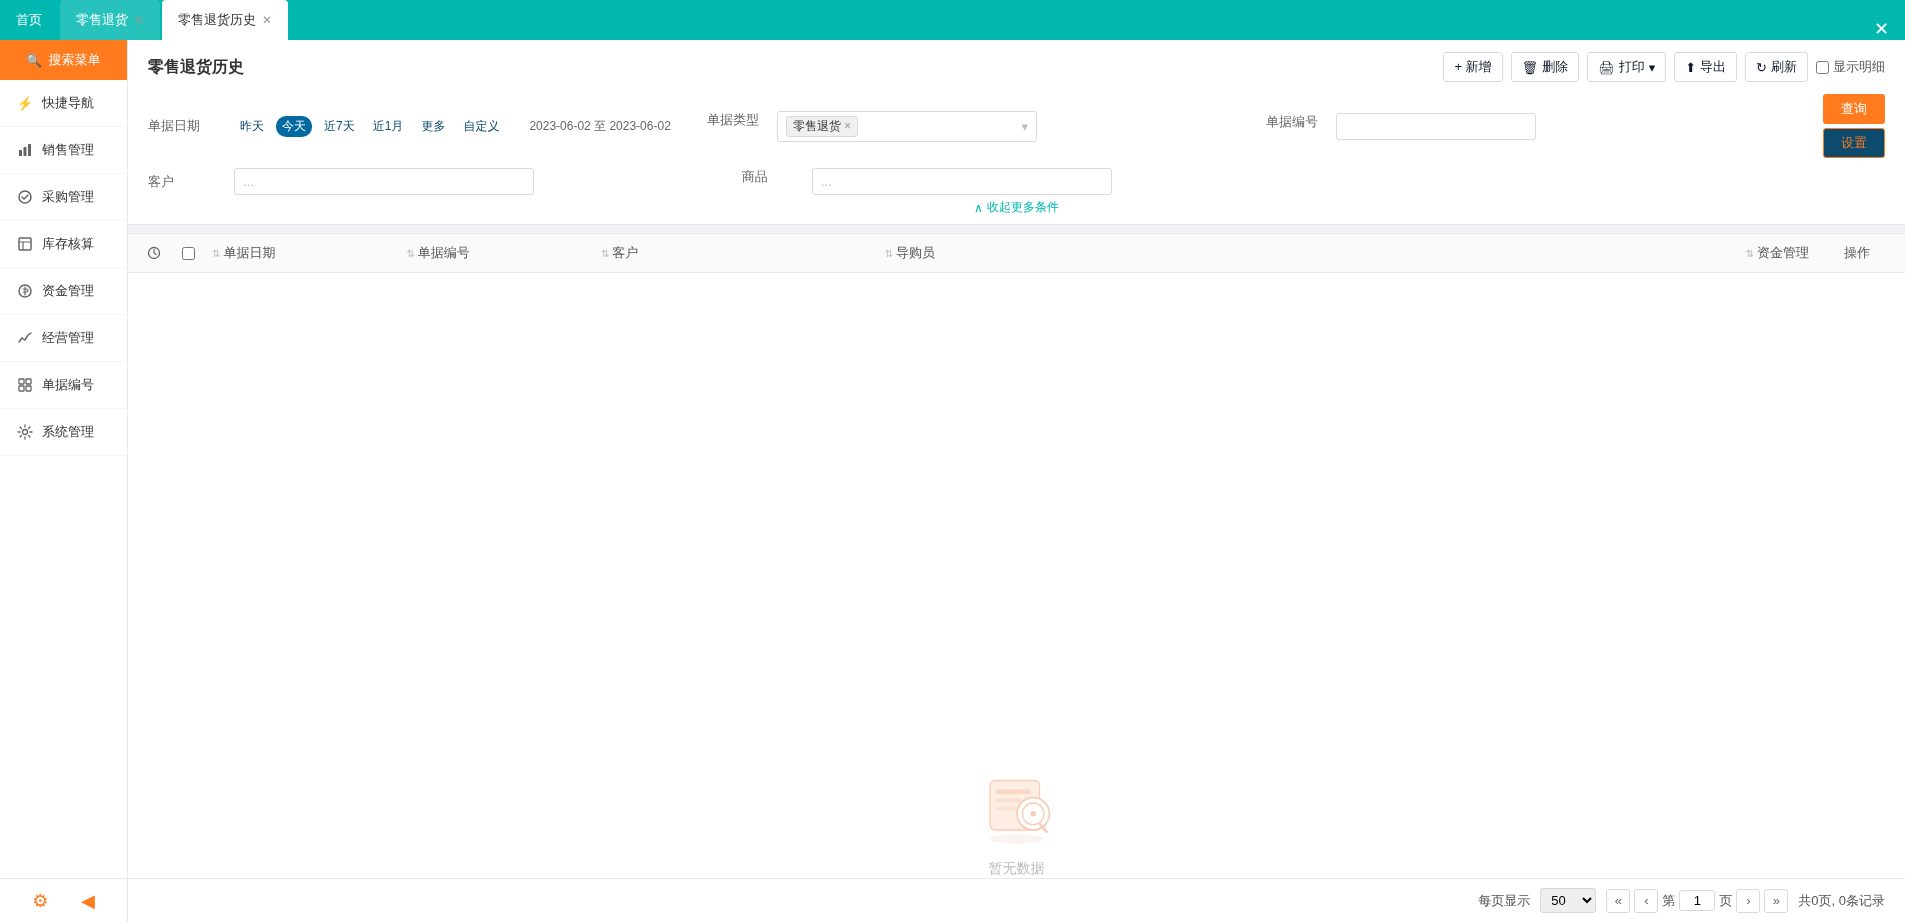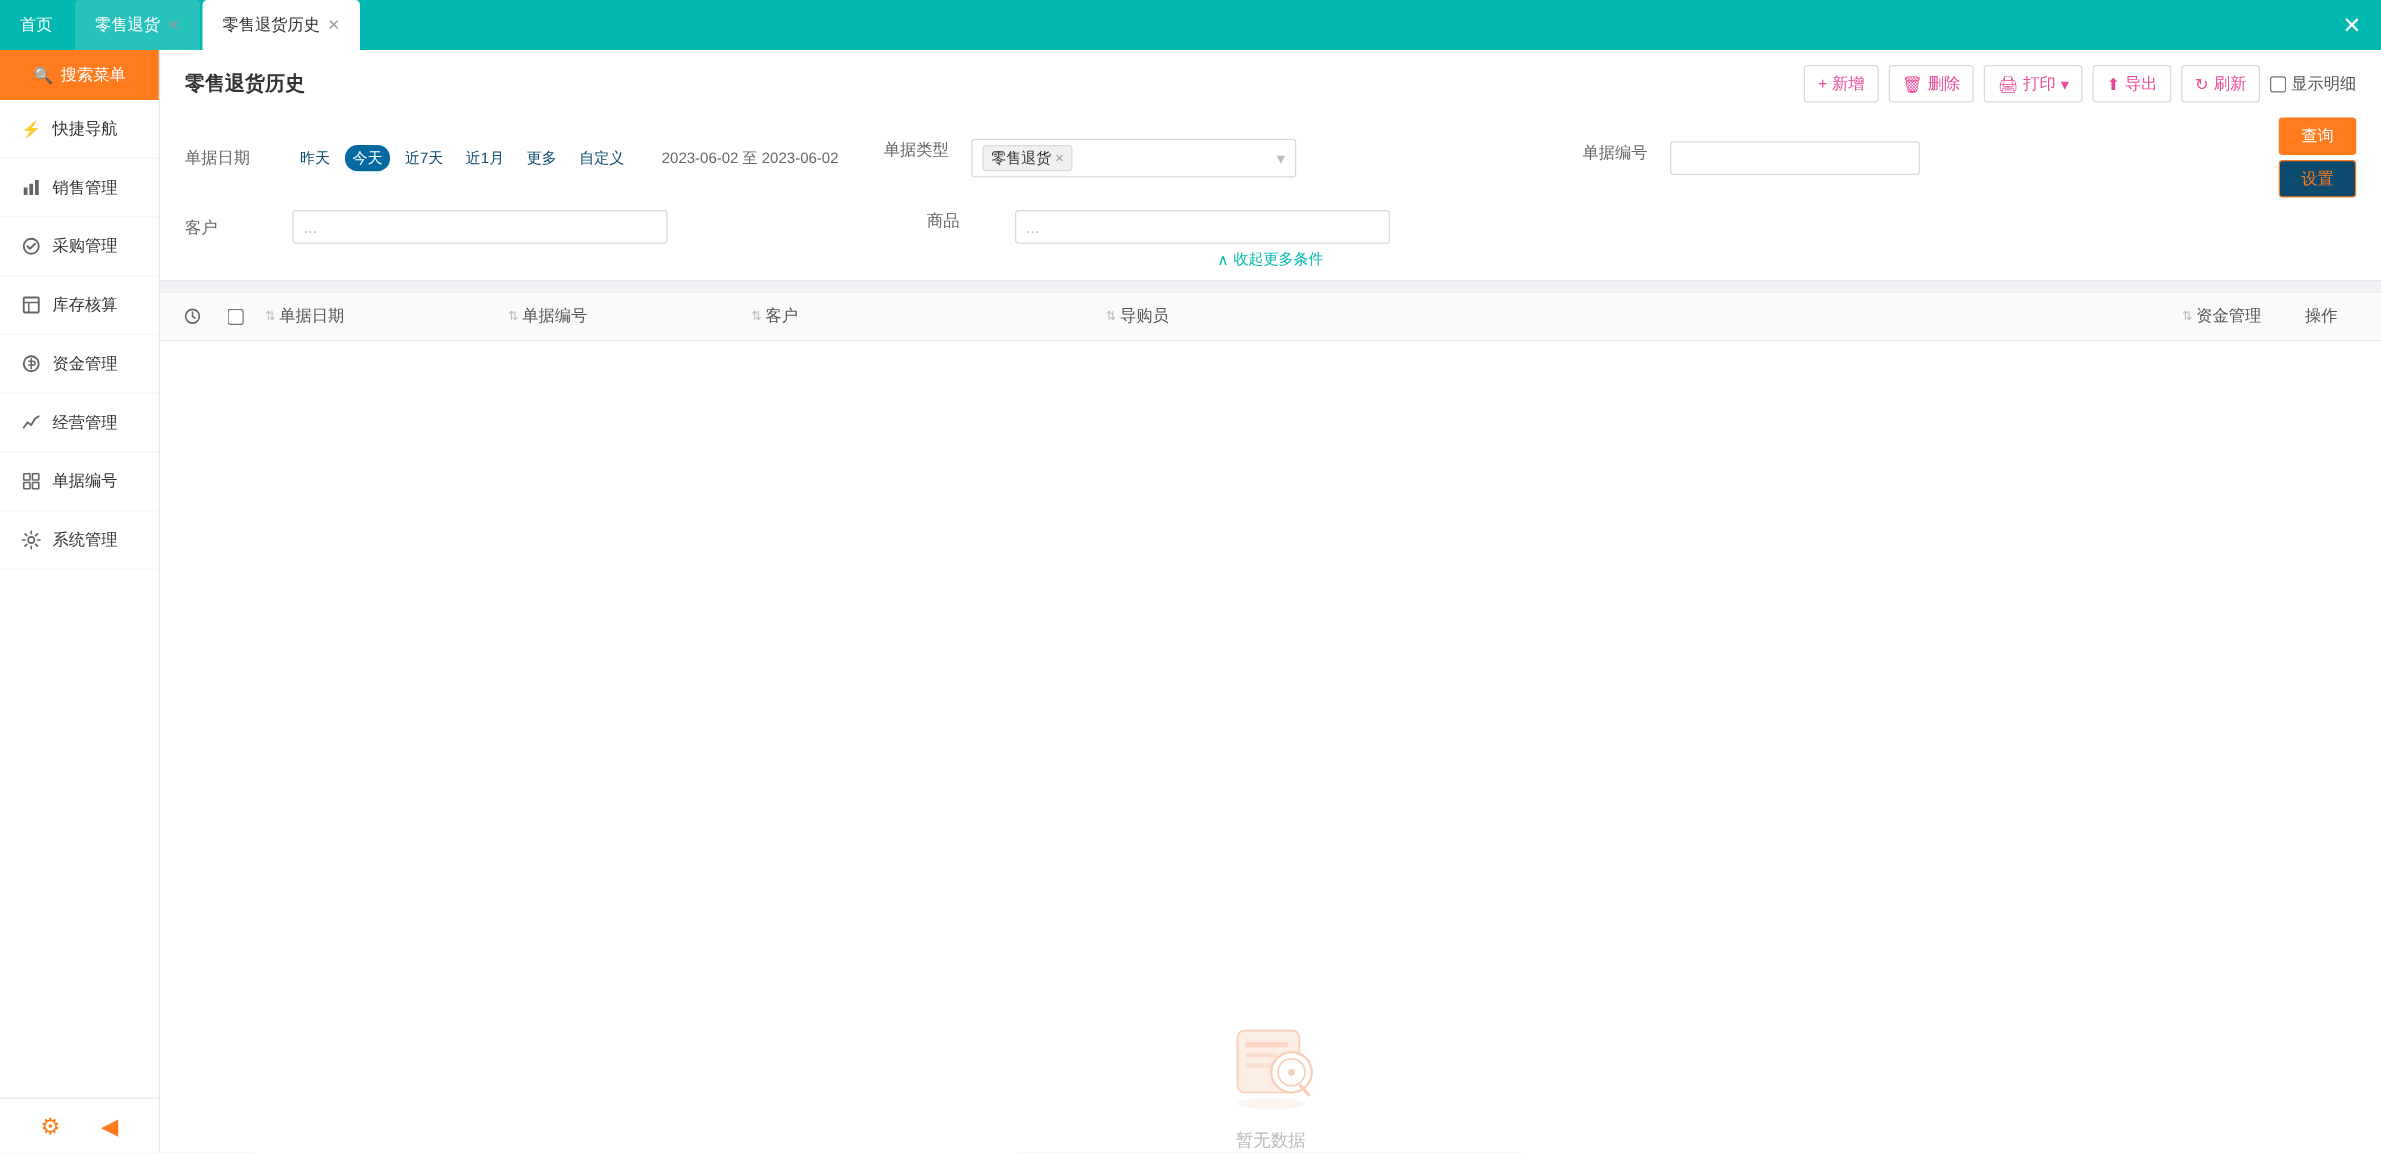--- a/index.html
+++ b/index.html
@@ -3,21 +3,21 @@
   <meta charset="utf-8">
   <style>
     * { box-sizing: border-box; margin: 0; padding: 0; }
     body { font-family: 'Microsoft YaHei', Arial, sans-serif; font-size: 13px; color: #333; background: #f0f2f5; overflow: hidden; }
 
     
     .top-bar {
       height: 40px;
       background: #00b8b0;
       display: flex;
-      align-items: center;
+      align-items: flex-end;
       padding: 0 0 0 0;
     }
     .top-bar-tabs {
       display: flex;
       align-items: center;
       flex: 1;
       height: 100%;
     }
     .tab-item {
       height: 100%;
@@ -150,21 +150,21 @@
     .toolbar-btn {
       display: flex;
       align-items: center;
       gap: 4px;
       padding: 5px 10px;
       border: 1px solid #d9d9d9;
       border-radius: 3px;
       background: #fff;
       cursor: pointer;
       font-size: 13px;
-      color: #ec4899;
+      color: #0f172a;
     }
     .btn-query {
       background: #ff7b1e;
       color: #fff;
       border: none;
       padding: 6px 18px;
       border-radius: 3px;
       cursor: pointer;
       font-size: 13px;
       font-family: Liberation Serif, serif;
@@ -643,15 +643,33 @@
           <rect x="27" y="54" width="32" height="4" rx="2" fill="#f5b89a" opacity="0.4"></rect>
           <circle cx="68" cy="62" r="18" fill="#fff" stroke="#f5b89a" stroke-width="2"></circle>
           <circle cx="68" cy="62" r="12" stroke="#f5b89a" stroke-width="1.5" fill="none"></circle>
           <line x1="76" y1="74" x2="83" y2="82" stroke="#f5b89a" stroke-width="3" stroke-linecap="round"></line>
           <circle cx="68" cy="62" r="3" fill="#f5b89a"></circle>
         </svg>
         <span>暂无数据</span>
       </div>
     </div>
 
+    <div class="pagination-bar">
+      <span>每页显示</span>
+      <select>
+        <option value="20">20</option>
+        <option value="50" selected="">50</option>
+        <option value="100">100</option>
+      </select>
+      <div class="page-nav">
+        <button class="page-nav-btn">«</button>
+        <button class="page-nav-btn">‹</button>
+        <span>第</span>
+        <input class="page-input" type="text" value="1" style="">
+        <span>页</span>
+        <button class="page-nav-btn">›</button>
+        <button class="page-nav-btn">»</button>
+      </div>
+      <span>共0页, 0条记录</span>
+    </div>
 
   </div>
 </div>
 
 </body></html>

